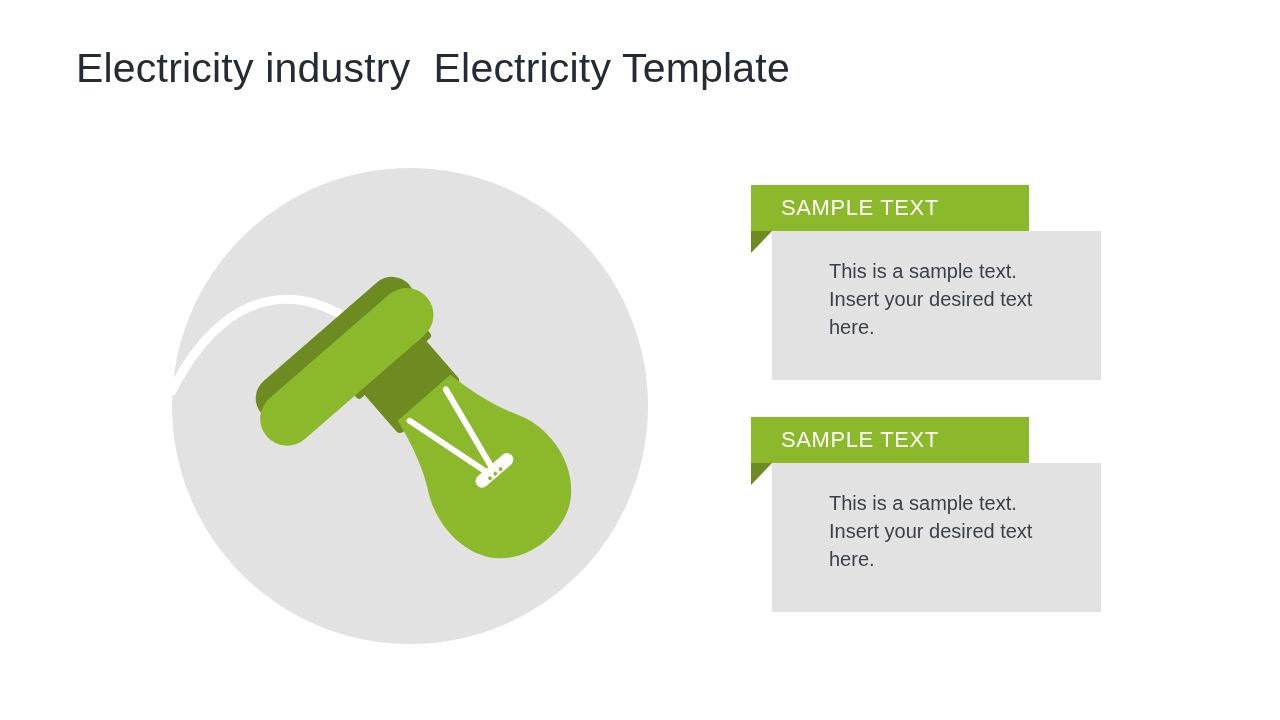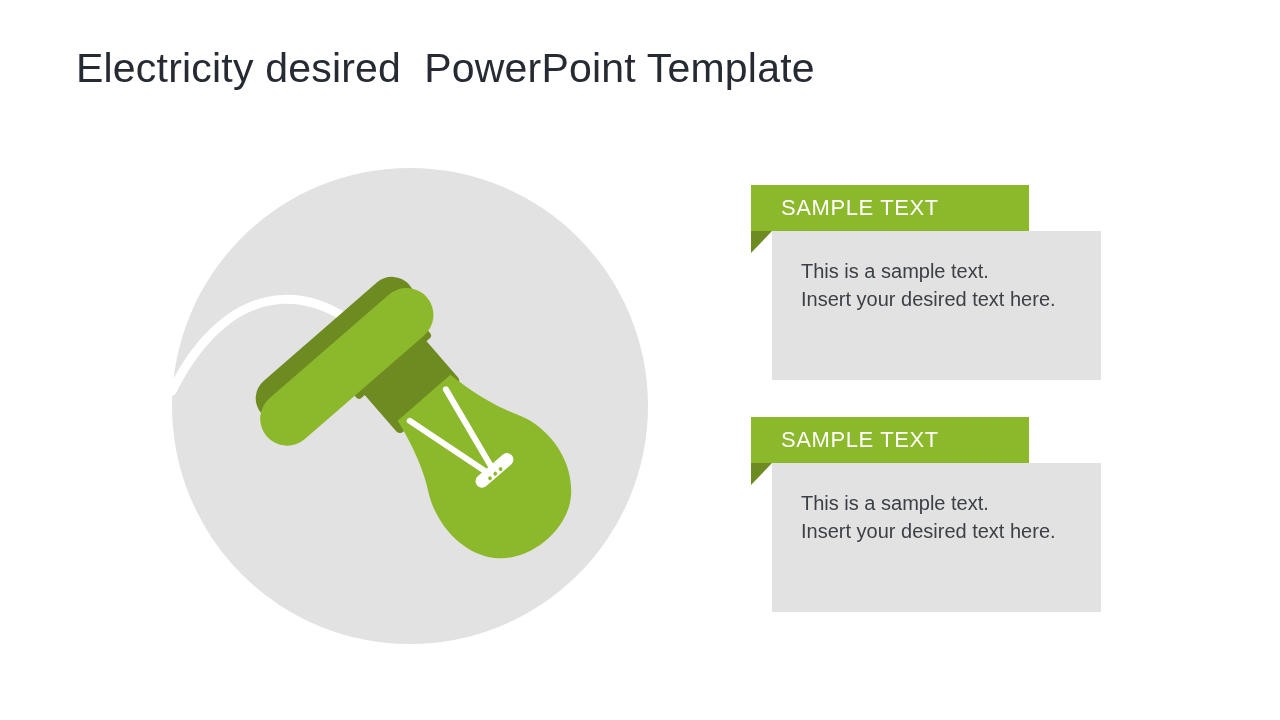--- a/index.html
+++ b/index.html
@@ -85,26 +85,27 @@
     background: #e2e2e2;
     box-sizing: border-box;
     padding: 26px 26px 0 29px;
   }
   .card-body-text {
     color: #3b3f46;
     font-size: 20px;
     line-height: 28px;
     white-space: pre-line;
     font-weight: 400;
+    margin-left: 28px;
   }
 </style>
 </head>
 <body>
 
-<div id="slide-title">Electricity desired  PowerPoint Template</div>
+<div id="slide-title">Electricity industry  Electricity Template</div>
 
 <div id="illustration">
   <svg viewBox="0 0 500 500" xmlns="http://www.w3.org/2000/svg">
 
     <circle cx="250" cy="250" r="238" fill="#e2e2e2"></circle>
 
     <path d="M 12 235 C 70 118 170 110 250 228" fill="none" stroke="#ffffff" stroke-width="9" stroke-linecap="round"></path>
 
     <g transform="rotate(-41 250 250)">
       <rect x="133" y="135" width="196" height="46" rx="23" fill="#6e8b22"></rect>

